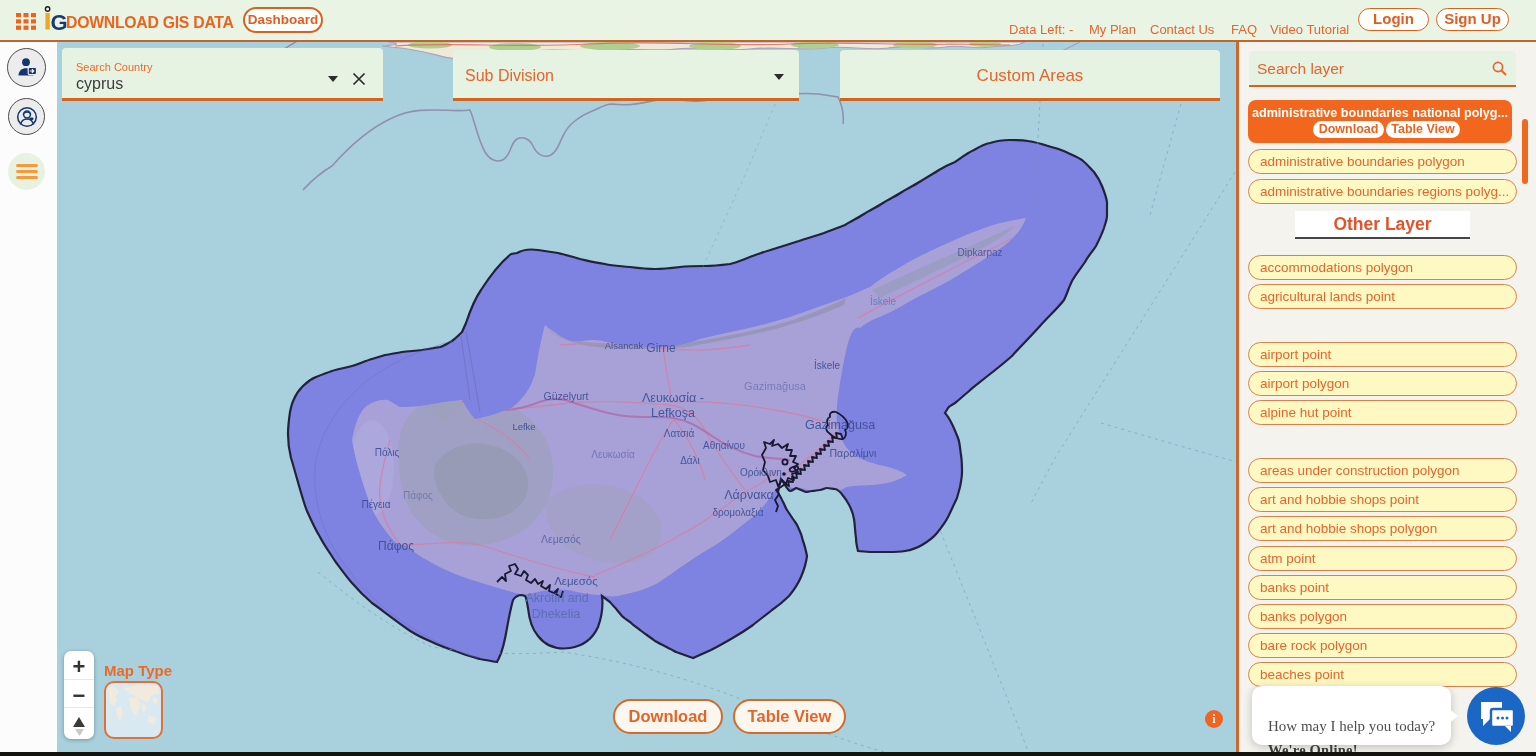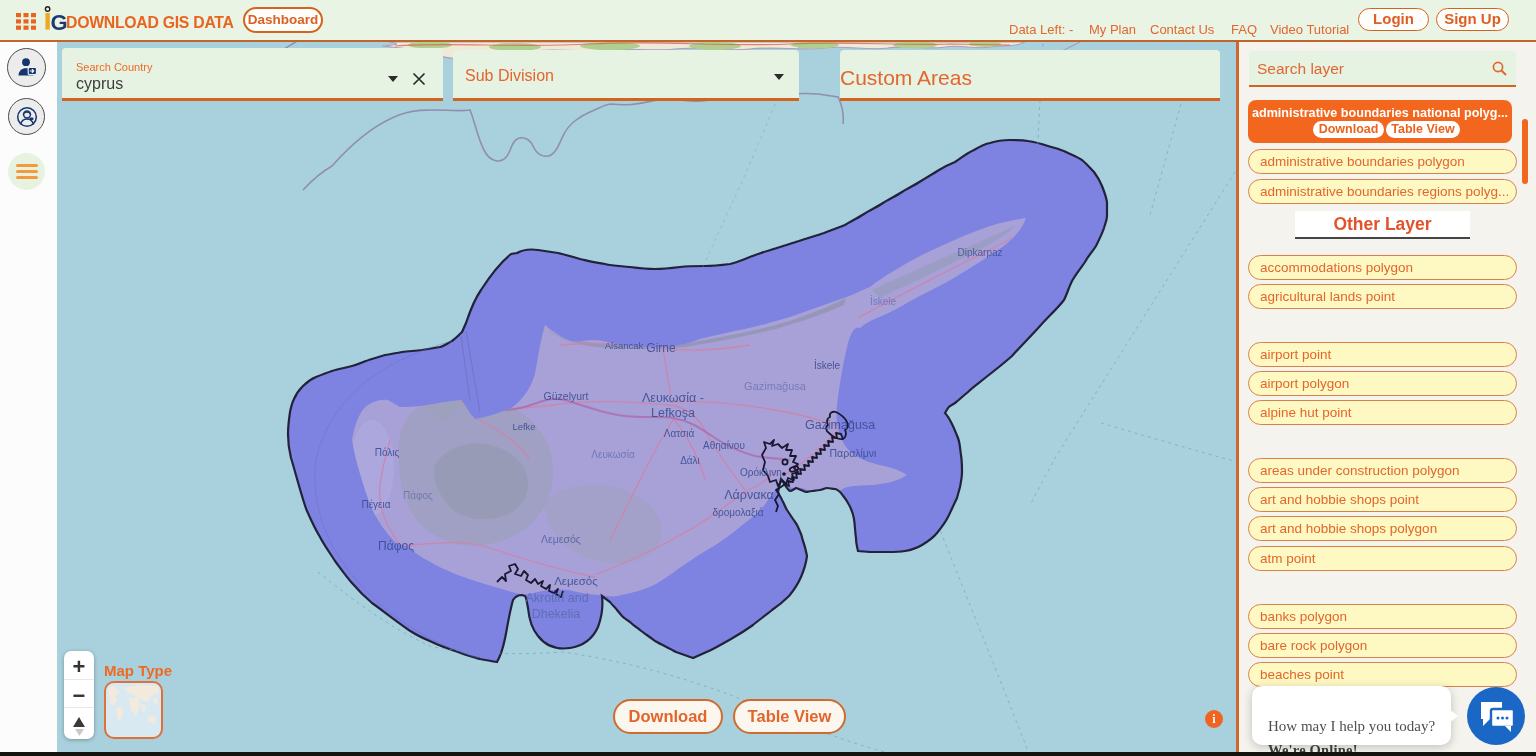--- a/index.html
+++ b/index.html
@@ -190,38 +190,38 @@
     <path d="M8,9.5 a4.5,4.5 0 0 1 8,0" fill="none" stroke="#14366e" stroke-width="1.2"></path>
     <rect x="14.5" y="12.5" width="4" height="2.5" rx="1" fill="#14366e"></rect>
   </svg>
   <div class="railc" style="top:111px;width:37px;height:37px;left:8px;background:#e7f3e0;border:none;"></div>
   <div class="abs" style="left:16px;top:122px;width:22px;height:3px;background:#f59a3c;border-radius:2px;"></div>
   <div class="abs" style="left:16px;top:128px;width:22px;height:3px;background:#f59a3c;border-radius:2px;"></div>
   <div class="abs" style="left:16px;top:134px;width:22px;height:3px;background:#f59a3c;border-radius:2px;"></div>
 </div>
 <div id="sideborder"></div>
 
-<div class="panel" style="left:62px;top:48px;width:381px;height:53px;text-align:center;">
+<div class="panel" style="left:62px;top:48px;width:321px;height:53px;text-align:center;">
   <div class="abs" style="left:14px;top:13px;font-size:11px;color:#ed6a24;">Search Country</div>
   <div class="abs" style="left:14px;top:27px;font-size:16px;color:#3c3c3c;">cyprus</div>
   <svg class="abs" style="right:44px;top:27px" width="12" height="8" viewBox="0 0 12 8">
       <path d="M1,1 L6,7 L11,1 z" fill="#2b2b2b"></path>
     </svg>
   <svg class="abs" style="right:17px;top:24px" width="14" height="14" viewBox="0 0 14 14">
       <path d="M1.5,1.5 L12.5,12.5 M12.5,1.5 L1.5,12.5" stroke="#2b2b2b" stroke-width="1.7"></path>
     </svg>
 </div>
 <div class="panel" style="left:453px;top:50px;width:346px;height:51px;">
   <div class="abs" style="left:12px;top:17px;font-size:16px;color:#e2662e;">Sub Division</div>
   <svg class="abs" style="right:14px;top:23px" width="12" height="8" viewBox="0 0 12 8">
       <path d="M1,1 L6,7 L11,1 z" fill="#2b2b2b"></path>
     </svg>
 </div>
 <div class="panel" style="left:840px;top:50px;width:380px;height:51px;">
-  <div class="abs" style="left:0;top:16px;width:100%;font-size:21px;color:#e2662e;">Custom Areas</div>
+  <div class="abs" style="left:0;top:16px;width:100%;text-align:center;font-size:17px;color:#e2662e;">Custom Areas</div>
 </div>
 
 <div class="abs" style="left:64px;top:651px;width:30px;height:88px;background:#fff;border-radius:7px;box-shadow:0 1px 4px rgba(0,0,0,.3);z-index:12;">
   <div style="position:absolute;left:0;top:3px;width:30px;text-align:center;font-size:22px;font-weight:bold;color:#333;">+</div>
   <div style="position:absolute;left:0;top:32px;width:30px;text-align:center;font-size:22px;font-weight:bold;color:#333;">−</div>
   <div style="position:absolute;left:0;top:56px;width:30px;height:1px;background:#e8e8e8;"></div>
   <div style="position:absolute;left:0;top:28px;width:30px;height:1px;background:#e8e8e8;"></div>
   <svg style="position:absolute;left:9px;top:66px" width="12" height="10" viewBox="0 0 12 10">
       <path d="M6,0 L12,10 L0,10 z" fill="#3a3a3a"></path>
     </svg>
@@ -282,18 +282,19 @@
   <div class="abs" style="left:56px;top:169px;width:175px;height:28px;background:#fff;border-bottom:2px solid #454545;text-align:center;font-size:17.5px;font-weight:bold;color:#e2532b;line-height:27px;">Other Layer</div>
   <div class="pill" style="top:212.5px;">accommodations polygon</div>
   <div class="pill" style="top:241.6px;">agricultural lands point</div>
   <div class="pill" style="top:299.8px;">airport point</div>
   <div class="pill" style="top:328.9px;">airport polygon</div>
   <div class="pill" style="top:358px;">alpine hut point</div>
   <div class="pill" style="top:416.2px;">areas under construction polygon</div>
   <div class="pill" style="top:445.3px;">art and hobbie shops point</div>
   <div class="pill" style="top:474.4px;">art and hobbie shops polygon</div>
   <div class="pill" style="top:503.5px;">atm point</div>
+  <div class="pill" style="top:532.6px;">banks point</div>
   <div class="pill" style="top:561.7px;">banks polygon</div>
   <div class="pill" style="top:590.8px;">bare rock polygon</div>
   <div class="pill" style="top:619.9px;">beaches point</div>
   <div class="abs" style="left:283px;top:77px;width:6px;height:65px;background:#f0681f;border-radius:3px;"></div>
 </div>
 <div id="blackbar"></div>
 
 </body></html>

